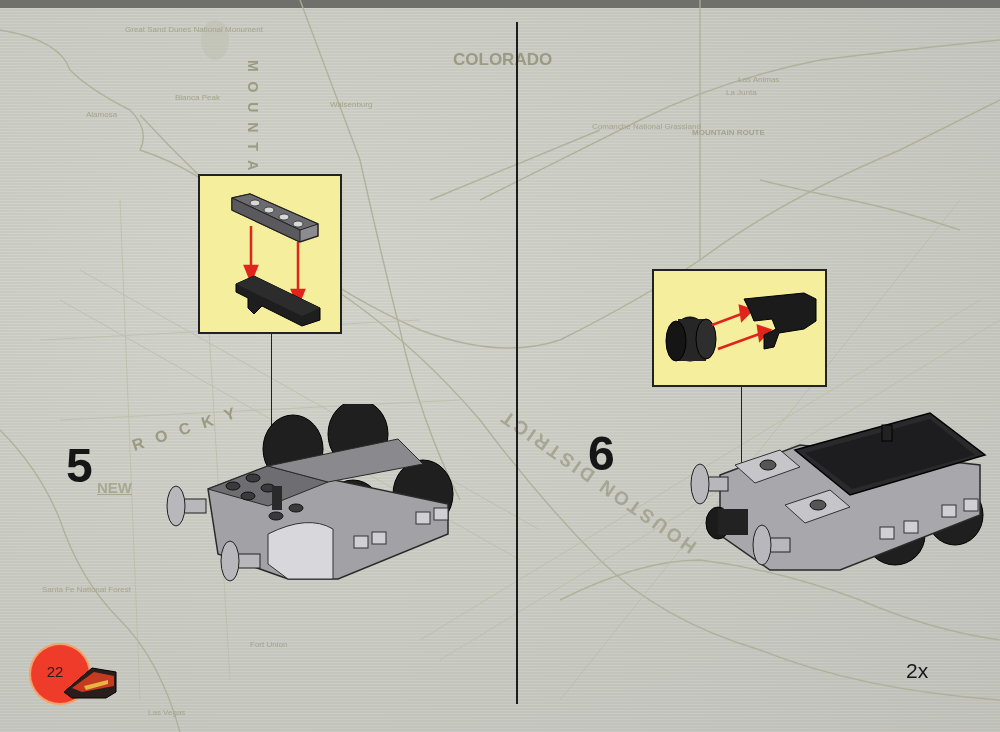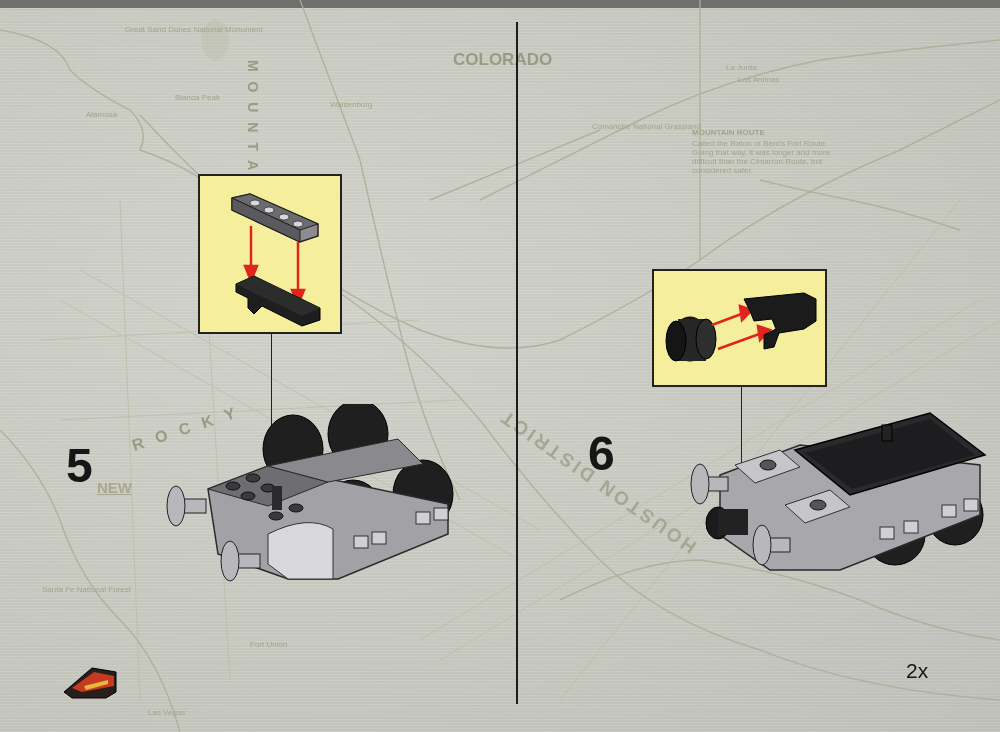--- a/index.html
+++ b/index.html
@@ -59,28 +59,27 @@
       </g>
     </svg>
     <div class="map-label" style="left:453px;top:50px;font-size:17px;">COLORADO</div>
     <div class="map-label" style="left:245px;top:60px;font-size:14px;writing-mode:vertical-rl;letter-spacing:3px;">M O U N T A I N S</div>
     <div class="map-label" style="left:130px;top:420px;font-size:16px;transform:rotate(-18deg);letter-spacing:4px;">R O C K Y</div>
     <div class="map-label" style="left:480px;top:470px;font-size:19px;transform:rotate(-145deg);letter-spacing:3px;color:#a6a793;">HOUSTON DISTRICT</div>
     <div class="map-small" style="left:125px;top:25px;">Great Sand Dunes National Monument</div>
     <div class="map-small" style="left:175px;top:93px;">Blanca Peak</div>
     <div class="map-small" style="left:86px;top:110px;">Alamosa</div>
     <div class="map-small" style="left:330px;top:100px;">Walsenburg</div>
-    <div class="map-small" style="left:686px;top:63px;padding-left:40px;">La Junta</div>
+    <div class="map-small" style="left:686px;top:88px;padding-left:40px;">La Junta</div>
     <div class="map-small" style="left:738px;top:75px;">Las Animas</div>
     <div class="map-small" style="left:592px;top:122px;">Comanche National Grassland</div>
     <div class="map-small" style="left:42px;top:585px;">Santa Fe National Forest</div>
     <div class="map-small" style="left:148px;top:708px;">Las Vegas</div>
     <div class="map-small" style="left:250px;top:640px;">Fort Union</div>
     <div class="map-small" style="left:692px;top:128px;font-weight:bold;">MOUNTAIN ROUTE</div>
-    <div class="map-small" style="left:692px;top:139px;width:140px;white-space:normal;line-height:9px;">Called the Raton or Bent's Fort Route. Going that way, it was longer and more difficult than the Cimarron Route, but considered safer.</div>
   </div>
 
   <div class="divider"></div>
 
 
   <div>
     <div class="step-num" style="left:66px;top:442px;">5</div>
     <div class="step-new" style="left:97px;top:479px;">NEW</div>
 
     <div class="callout" style="left:198px;top:174px;width:144px;height:160px;">
@@ -203,19 +202,22 @@
 
       <g stroke="#333" fill="#d0d0d4">
         <rect x="200" y="122" width="14" height="12"></rect>
           <rect x="224" y="116" width="14" height="12"></rect>
         <rect x="262" y="100" width="14" height="12"></rect>
           <rect x="284" y="94" width="14" height="12"></rect>
       </g>
     </svg>
   </div>
 
+  <div class="page-badge">
+    <div class="page-num">22</div>
+  </div>
   <svg style="position:absolute;left:62px;top:664px;" width="56" height="36" viewBox="0 0 56 36">
     <polygon points="2,28 30,4 54,8 54,28 44,34 10,34" fill="#2a1e1c" stroke="#000"></polygon>
     <polygon points="10,24 32,8 52,12 52,22 20,28" fill="#c73a22"></polygon>
     <polygon points="22,22 46,16 46,20 24,26" fill="#e6b640"></polygon>
   </svg>
   <div class="qty">2x</div>
 </div>
 
 </body></html>

